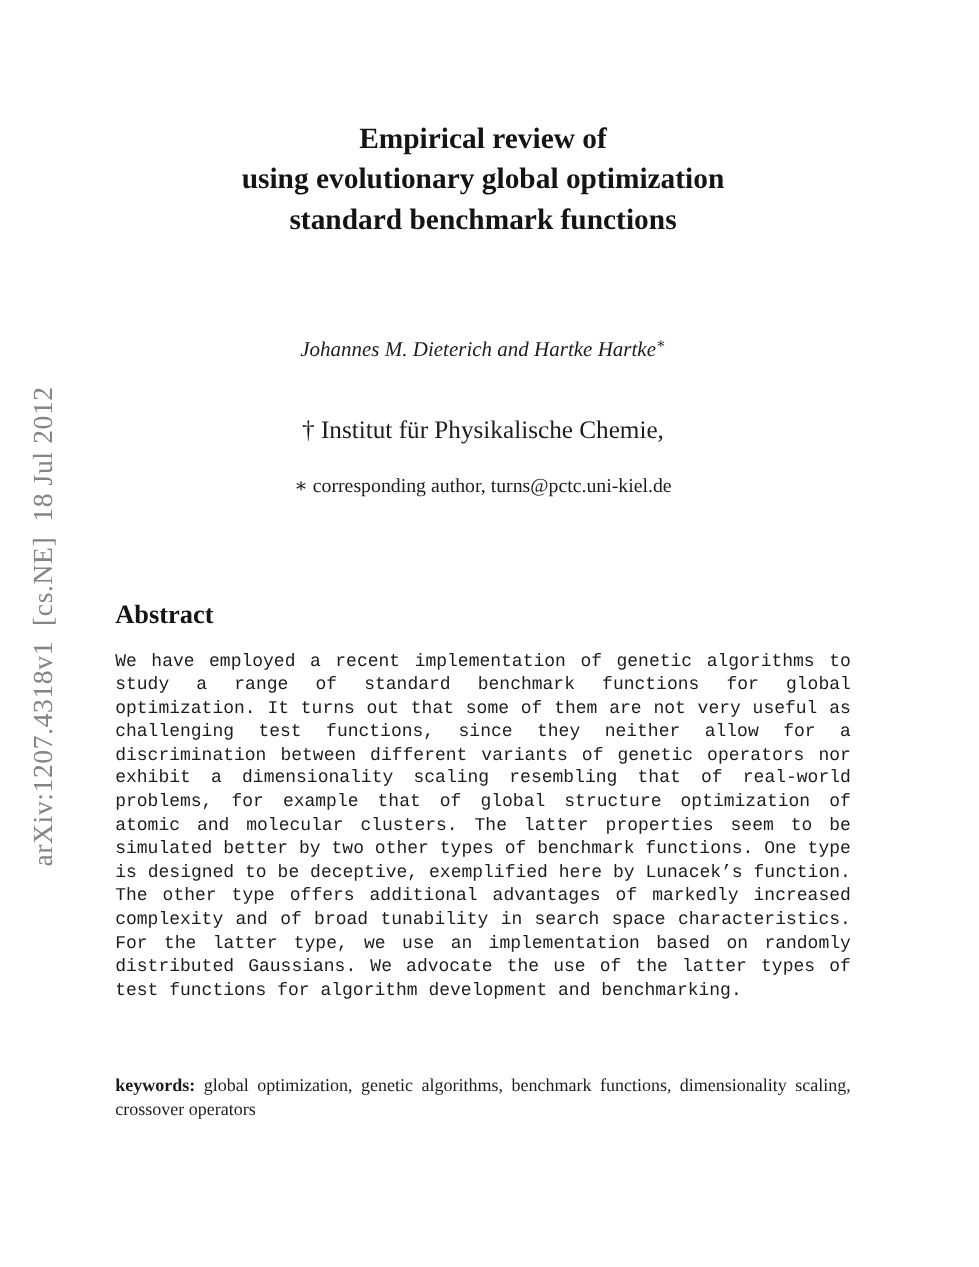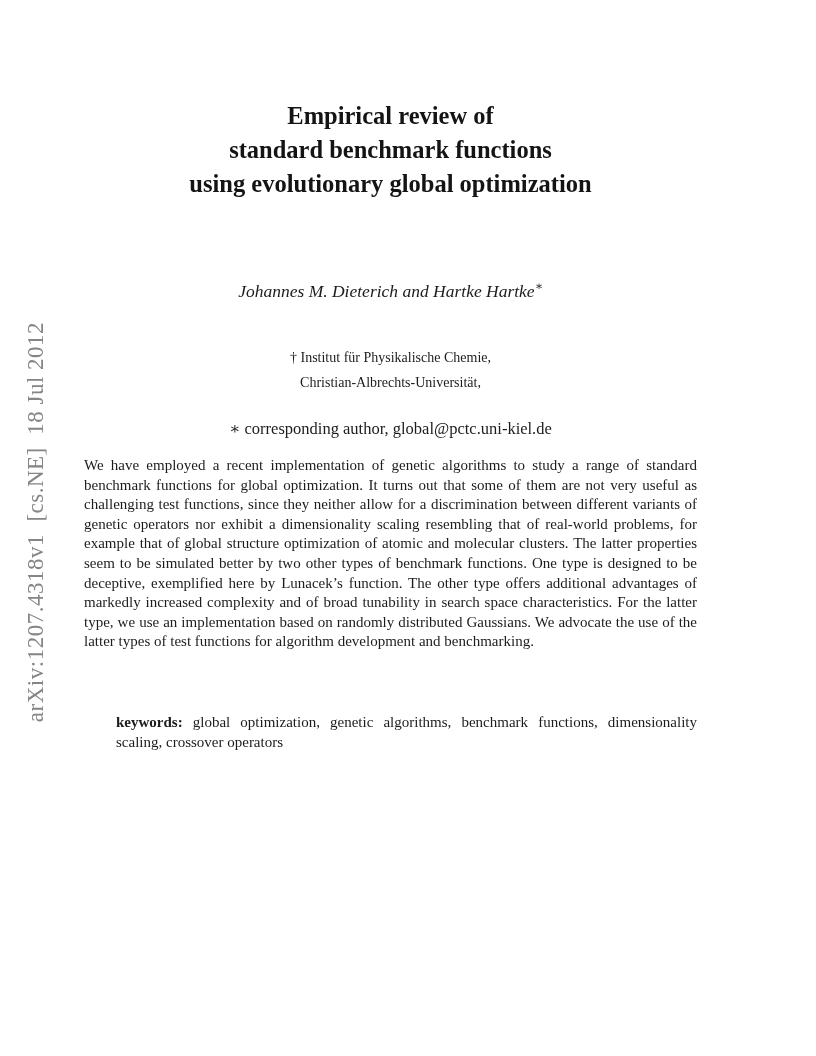--- a/index.html
+++ b/index.html
@@ -19,21 +19,21 @@
     top: 522px;
     transform: translate(-50%, -50%) rotate(-90deg);
     transform-origin: center center;
     white-space: pre;
     font-size: 23px;
     color: #858585;
     letter-spacing: 0.5px;
   }
   .content {
     position: absolute;
-    left: 84px;
+    left: 96px;
     top: 0;
     width: 613px;
   }
   .paper-title {
     margin-top: 99px;
     text-align: center;
     font-weight: bold;
     font-size: 24.5px;
     line-height: 34px;
     color: #141414;
@@ -46,74 +46,74 @@
   }
   .authors-line sup {
     font-style: normal;
     font-size: 12px;
     vertical-align: super;
     line-height: 0;
   }
   .affiliation-block {
     margin-top: 44px;
     text-align: center;
-    font-size: 14px;
+    font-size: 21px;
     line-height: 24.5px;
   }
   .correspondence-line {
     margin-top: 24px;
     text-align: center;
     font-size: 16.5px;
   }
   .abstract-heading {
     margin-top: 84px;
     font-weight: bold;
     font-size: 22px;
     color: #141414;
   }
   .abstract-body {
     margin-top: 17px;
     font-size: 15px;
     line-height: 19.6px;
     text-align: justify;
+    font-family: Liberation Mono, monospace;
   }
   .keywords-line {
     margin-top: 61px;
     font-size: 15px;
     line-height: 19.6px;
     text-align: justify;
-    margin-left: 32px;
   }
   .keywords-line .kw-label {
     font-weight: bold;
   }
 </style>
 </head>
 <body>
 
 <div class="page">
 
   <div class="arxiv-watermark">arXiv:1207.4318v1  [cs.NE]  18 Jul 2012</div>
 
   <div class="content">
 
     <div class="paper-title">
       <div>Empirical review of</div>
+      <div>using evolutionary global optimization</div>
       <div>standard benchmark functions</div>
-      <div>using evolutionary global optimization</div>
     </div>
 
     <div class="authors-line"><span>Johannes M. Dieterich and Hartke Hartke</span><sup>∗</sup></div>
 
     <div class="affiliation-block">
       <div>† Institut für Physikalische Chemie,</div>
-      <div>Christian-Albrechts-Universität,</div>
     </div>
 
-    <div class="correspondence-line">∗ corresponding author, global@pctc.uni-kiel.de</div>
+    <div class="correspondence-line">∗ corresponding author, turns@pctc.uni-kiel.de</div>
 
+    <div class="abstract-heading">Abstract</div>
 
     <div class="abstract-body">We have employed a recent implementation of genetic algorithms to study a range of standard benchmark functions for global optimization. It turns out that some of them are not very useful as challenging test functions, since they neither allow for a discrimination between different variants of genetic operators nor exhibit a dimensionality scaling resembling that of real-world problems, for example that of global structure optimization of atomic and molecular clusters. The latter properties seem to be simulated better by two other types of benchmark functions. One type is designed to be deceptive, exemplified here by Lunacek’s function. The other type offers additional advantages of markedly increased complexity and of broad tunability in search space characteristics. For the latter type, we use an implementation based on randomly distributed Gaussians. We advocate the use of the latter types of test functions for algorithm development and benchmarking.</div>
 
     <div class="keywords-line"><span class="kw-label">keywords:</span><span> global optimization, genetic algorithms, benchmark functions, dimensionality scaling, crossover operators</span></div>
 
   </div>
 </div>
 
 </body></html>

